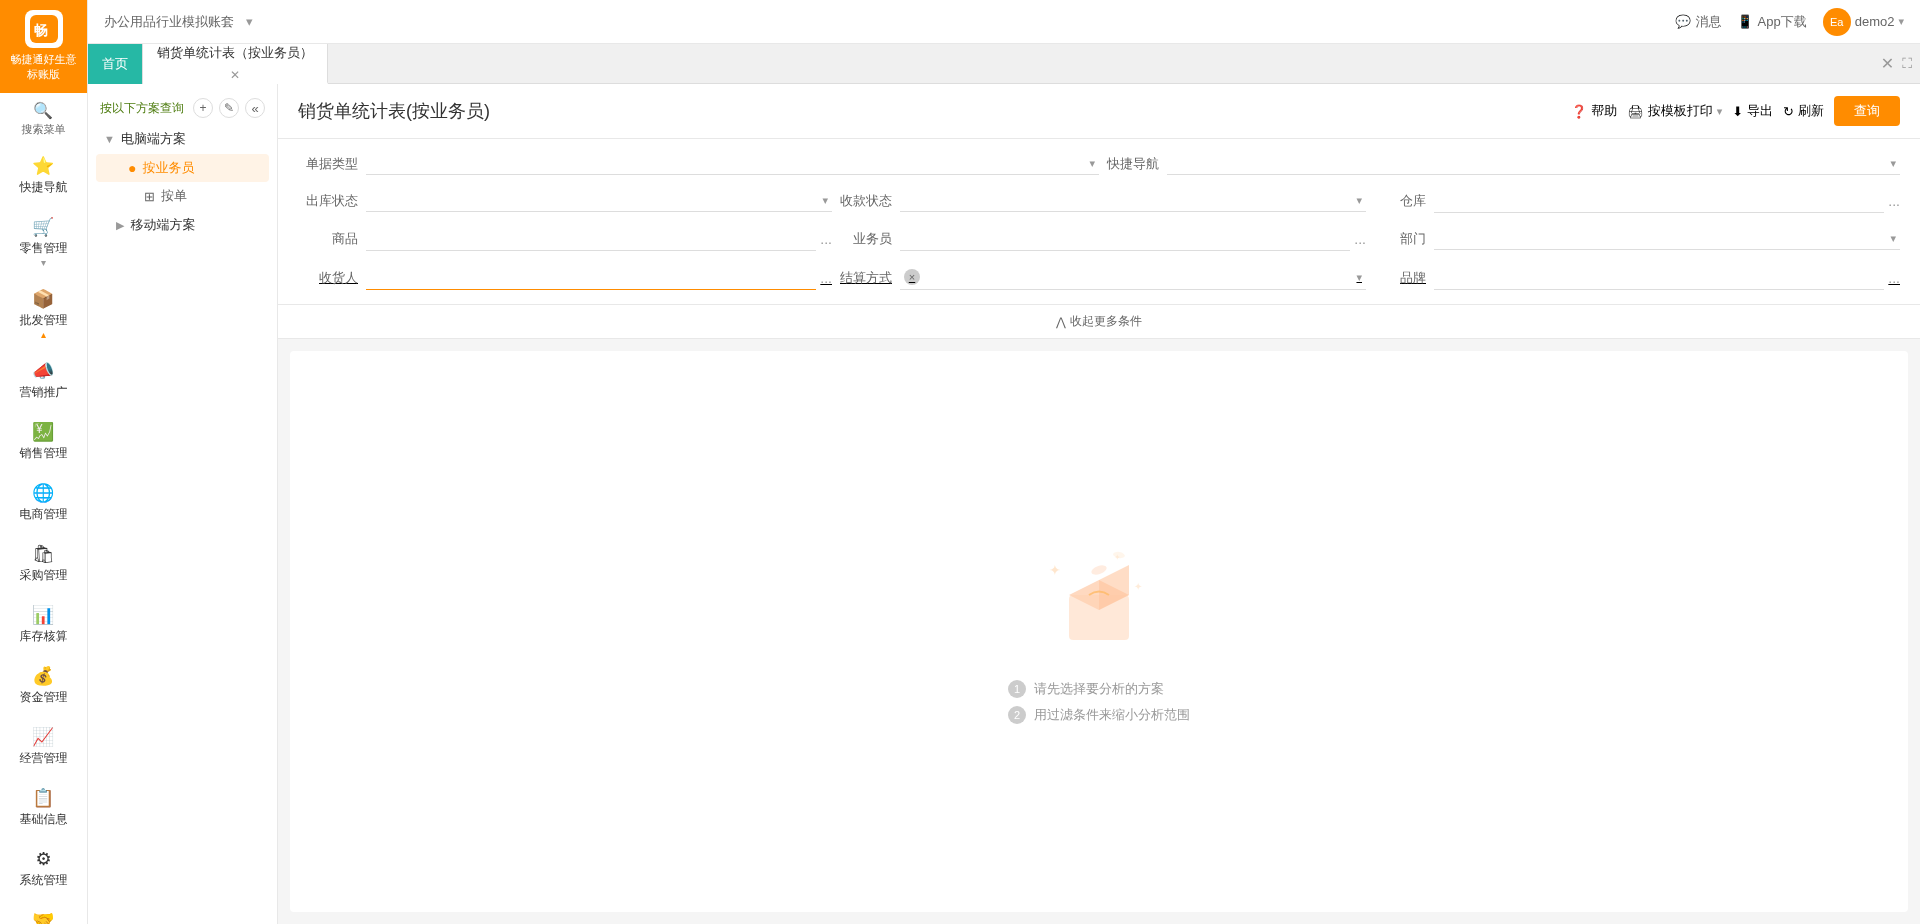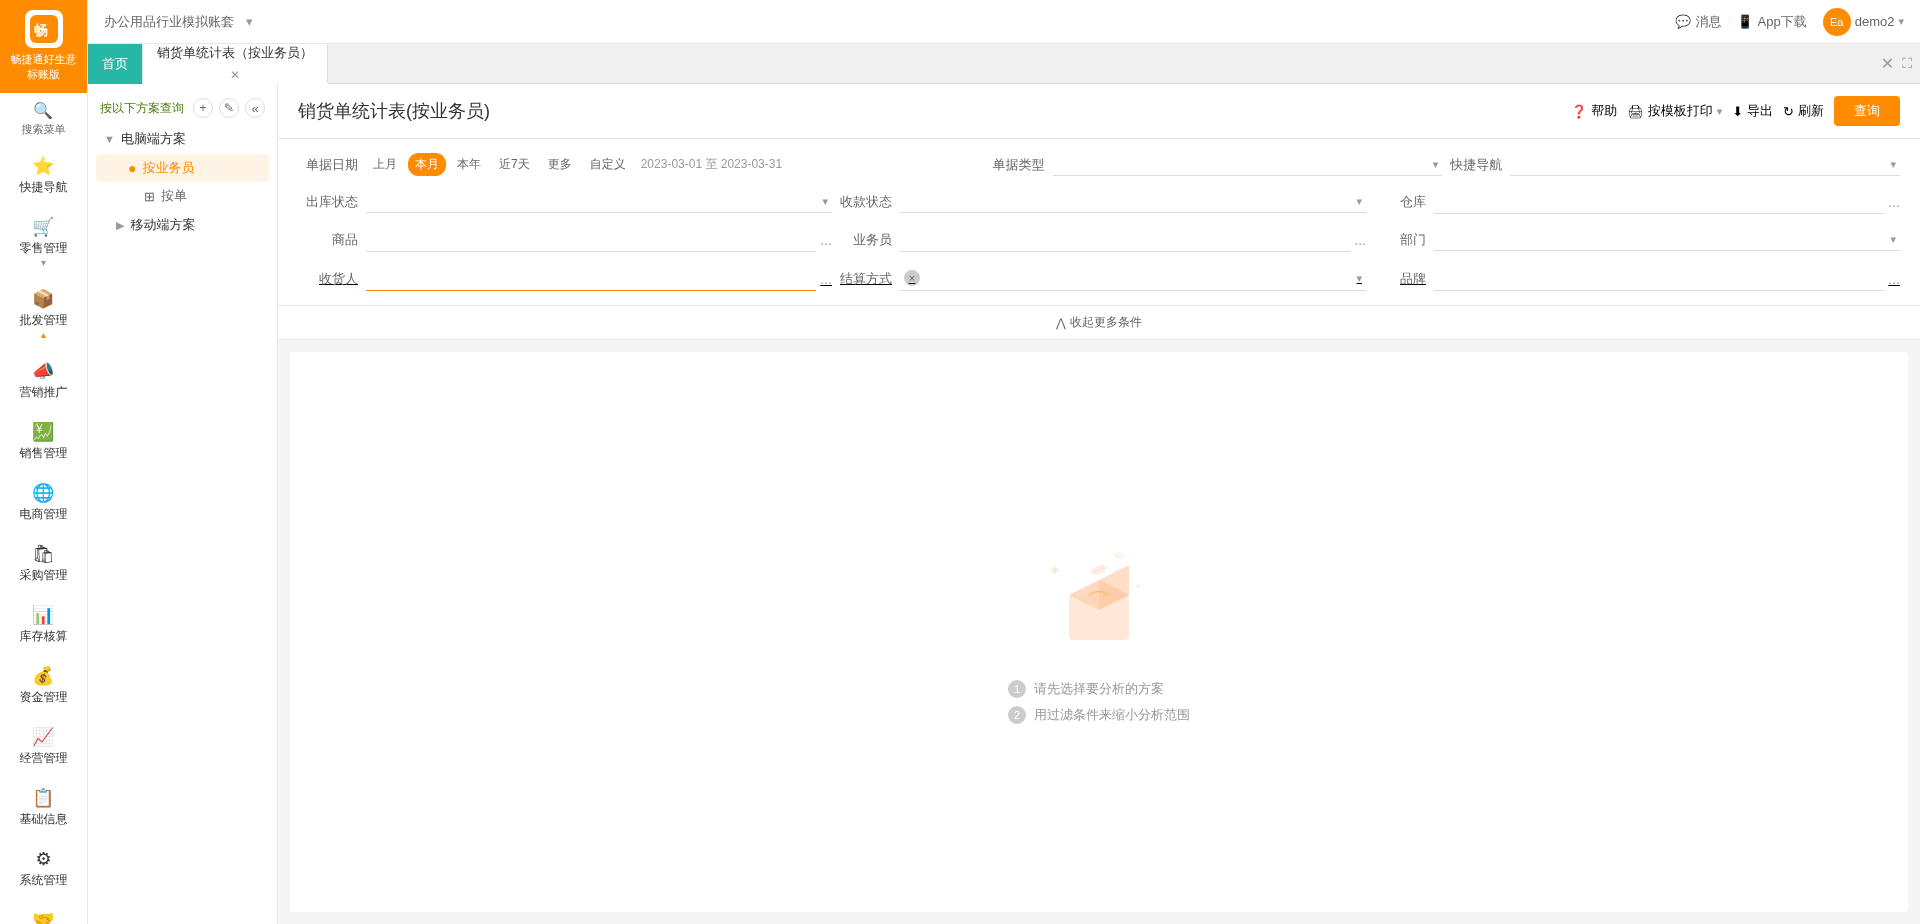--- a/index.html
+++ b/index.html
@@ -273,32 +273,20 @@
                 <button class="btn-query">查询</button>
               </div>
             </div>
           </div>
         </div>
       </div>
 
       <div class="filter-area">
 
         <div class="filter-row">
-          <div class="filter-item" style="flex:1.5">
-            <span class="filter-label">单据日期</span>
-            <div class="date-filter">
-              <span class="date-btn">上月</span>
-              <span class="date-btn active">本月</span>
-              <span class="date-btn">本年</span>
-              <span class="date-btn">近7天</span>
-              <span class="date-btn">更多</span>
-              <span class="date-btn">自定义</span>
-              <span class="date-range">2023-03-01 至 2023-03-31</span>
-            </div>
-          </div>
           <div class="filter-item" style="flex:1">
             <span class="filter-label">单据类型</span>
             <div class="filter-select">
               <span></span>
               <span class="filter-select-arrow">▾</span>
             </div>
           </div>
           <div class="filter-item" style="flex:1">
             <span class="filter-label">快捷导航</span>
             <div class="filter-select">

